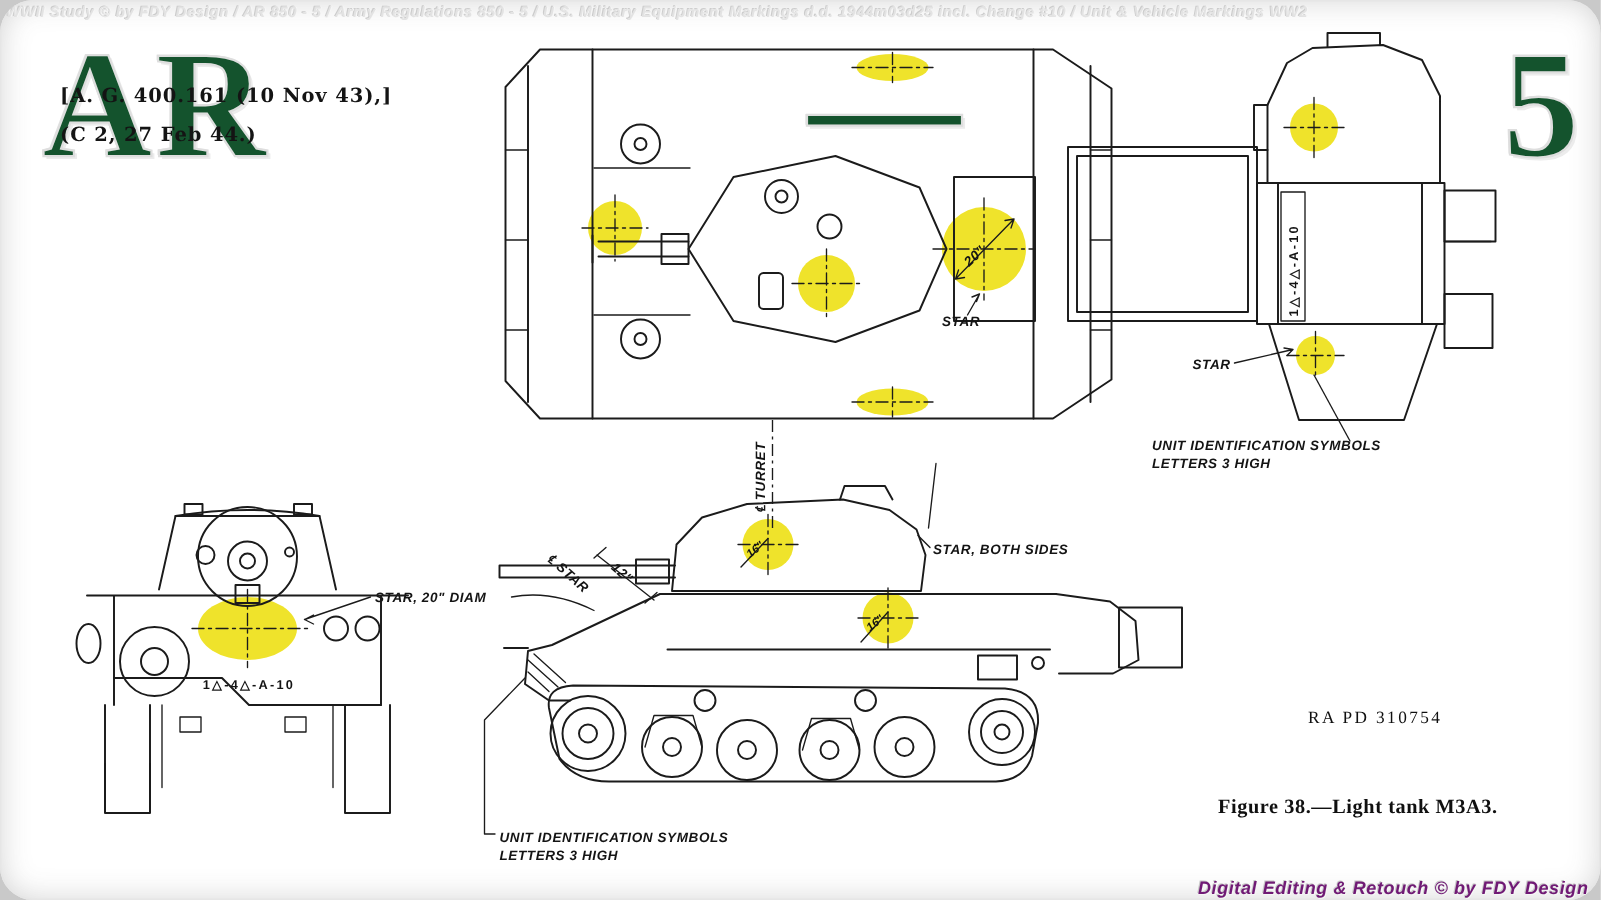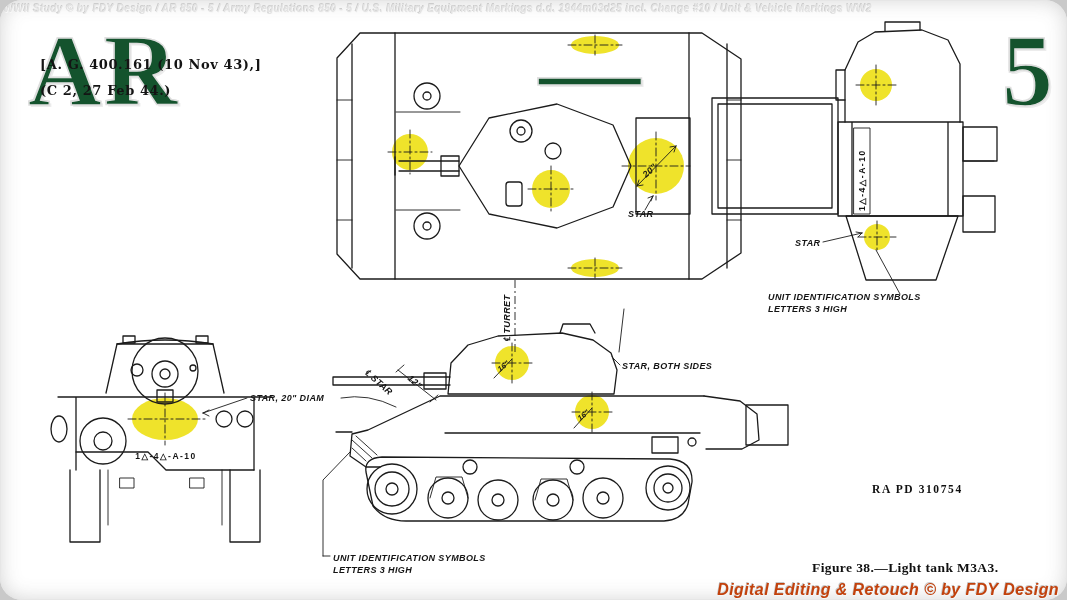--- a/index.html
+++ b/index.html
@@ -9,30 +9,30 @@
   
   .wm-top{position:absolute;top:3px;left:4px;right:4px;white-space:nowrap;overflow:hidden;
     font-size:10px;font-weight:bold;font-style:italic;letter-spacing:.4px;
     color:#e3e3e3;text-shadow:.6px .6px 0 #f7f7f7,-0.6px -0.6px 0 #cccccc;z-index:1;}
   .wm-big{position:absolute;top:24px;left:28px;right:12px;display:flex;
     justify-content:space-between;align-items:flex-start;z-index:1;
     font-family:"Liberation Serif",serif;font-weight:bold;font-size:102px;line-height:.92;
     color:#14532d;-webkit-text-stroke:1.5px #dedede;
     text-shadow:2px 2px 0 #ececec,-1px -1px 0 #e2e2e2;letter-spacing:2px;}
   .wm-bottom{position:absolute;right:8px;bottom:1px;z-index:3;
-    font-size:16px;font-weight:bold;font-style:italic;letter-spacing:.4px;
-    color:#c2410c;text-shadow:.6px .6px 0 #f6f6f6,-0.6px -0.6px 0 #c8c8c8;}
+    font-size:12px;font-weight:bold;font-style:italic;letter-spacing:.4px;
+    color:#701a75;text-shadow:.6px .6px 0 #f6f6f6,-0.6px -0.6px 0 #c8c8c8;}
   
   .refs{position:absolute;top:52px;left:40px;z-index:2;color:#141414;
     font-family:"DejaVu Serif",serif;font-weight:bold;font-size:13px;
     line-height:2.0;letter-spacing:.6px;}
   
   .photonum{position:absolute;left:872px;top:473px;z-index:2;color:#101010;
-    font-family:"Liberation Serif",serif;font-weight:bold;font-size:11.5px;letter-spacing:1.6px;margin-top:10px;}
-  .caption{position:absolute;left:812px;top:560px;z-index:2;color:#101010;
+    font-family:"Liberation Serif",serif;font-weight:normal;font-size:11.5px;letter-spacing:1.6px;}
+  .caption{position:absolute;left:812px;top:530px;z-index:2;color:#101010;
     font-family:"Liberation Serif",serif;font-weight:bold;font-size:13.5px;letter-spacing:.4px;}
   
   svg.draw{position:absolute;inset:0;z-index:2;}
   .ink{stroke:#1b1b1b;fill:none;stroke-width:1.3;stroke-linejoin:round;stroke-linecap:round;}
   .thin{stroke-width:.9;}
   .ch{stroke:#1b1b1b;fill:none;stroke-width:.9;stroke-dasharray:8 3 2 3;}
   .hl{stroke:none;}
   .lbl{font-family:"Liberation Sans",sans-serif;font-style:italic;font-weight:bold;
        font-size:9px;fill:#141414;letter-spacing:.4px;}
   .tiny{font-size:7.5px;letter-spacing:.2px;}

